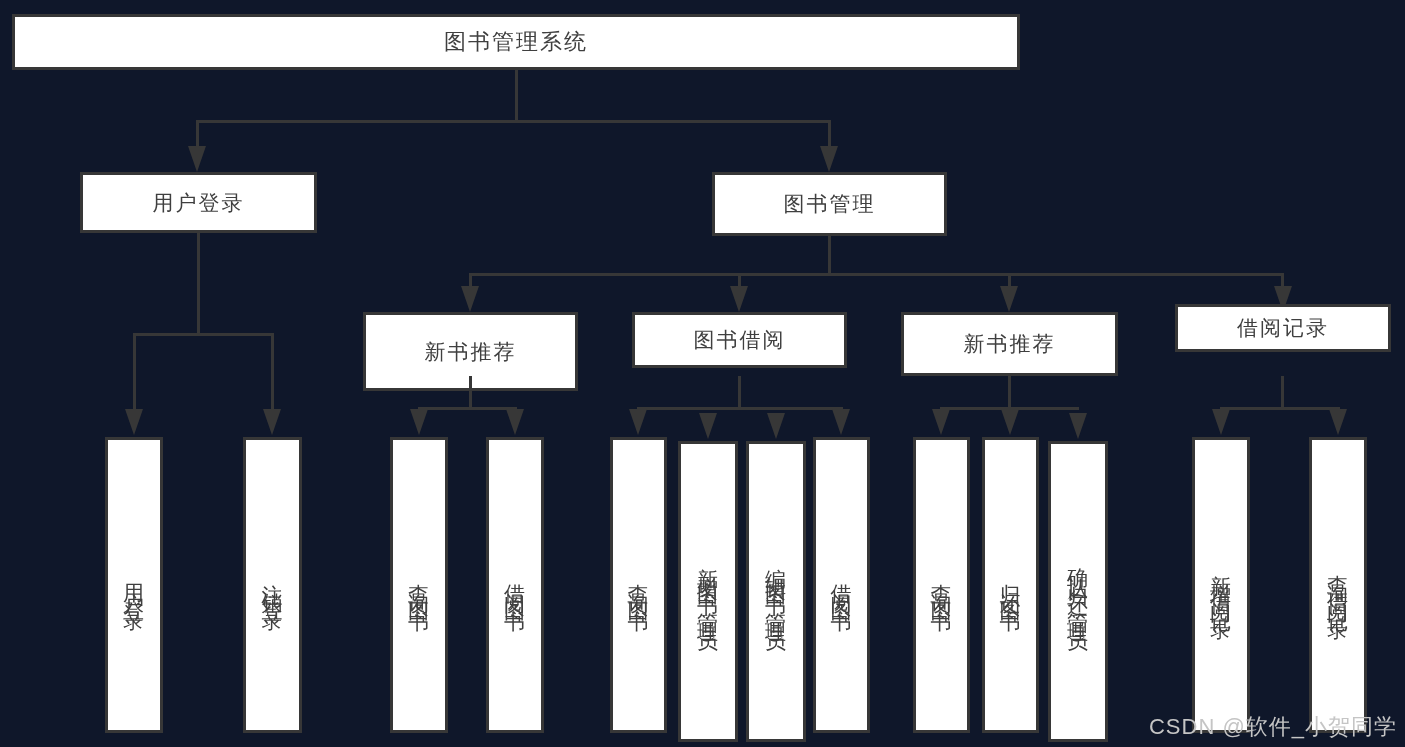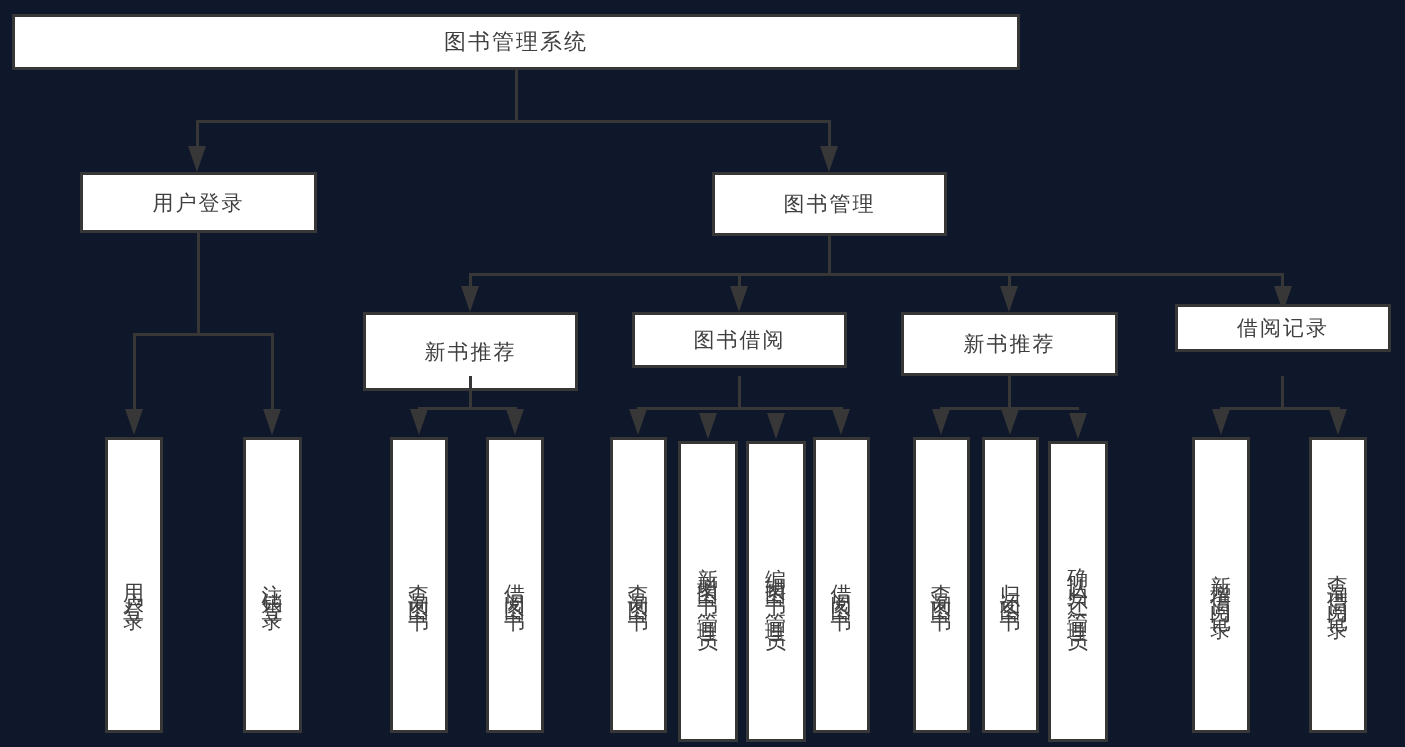--- a/index.html
+++ b/index.html
@@ -143,14 +143,15 @@
     <span>确认归还（管理员）</span>
   </div>
 
   <div class="box v" style="left:1192px;top:437px;width:58px;height:296px">
     <span>新增借阅记录</span>
   </div>
   <div class="box v" style="left:1309px;top:437px;width:58px;height:296px">
     <span>查询借阅记录</span>
   </div>
 
+  <div class="watermark" style="right:8px;top:712px">CSDN @软件_小贺同学</div>
 
 </div>
 
 </body></html>

